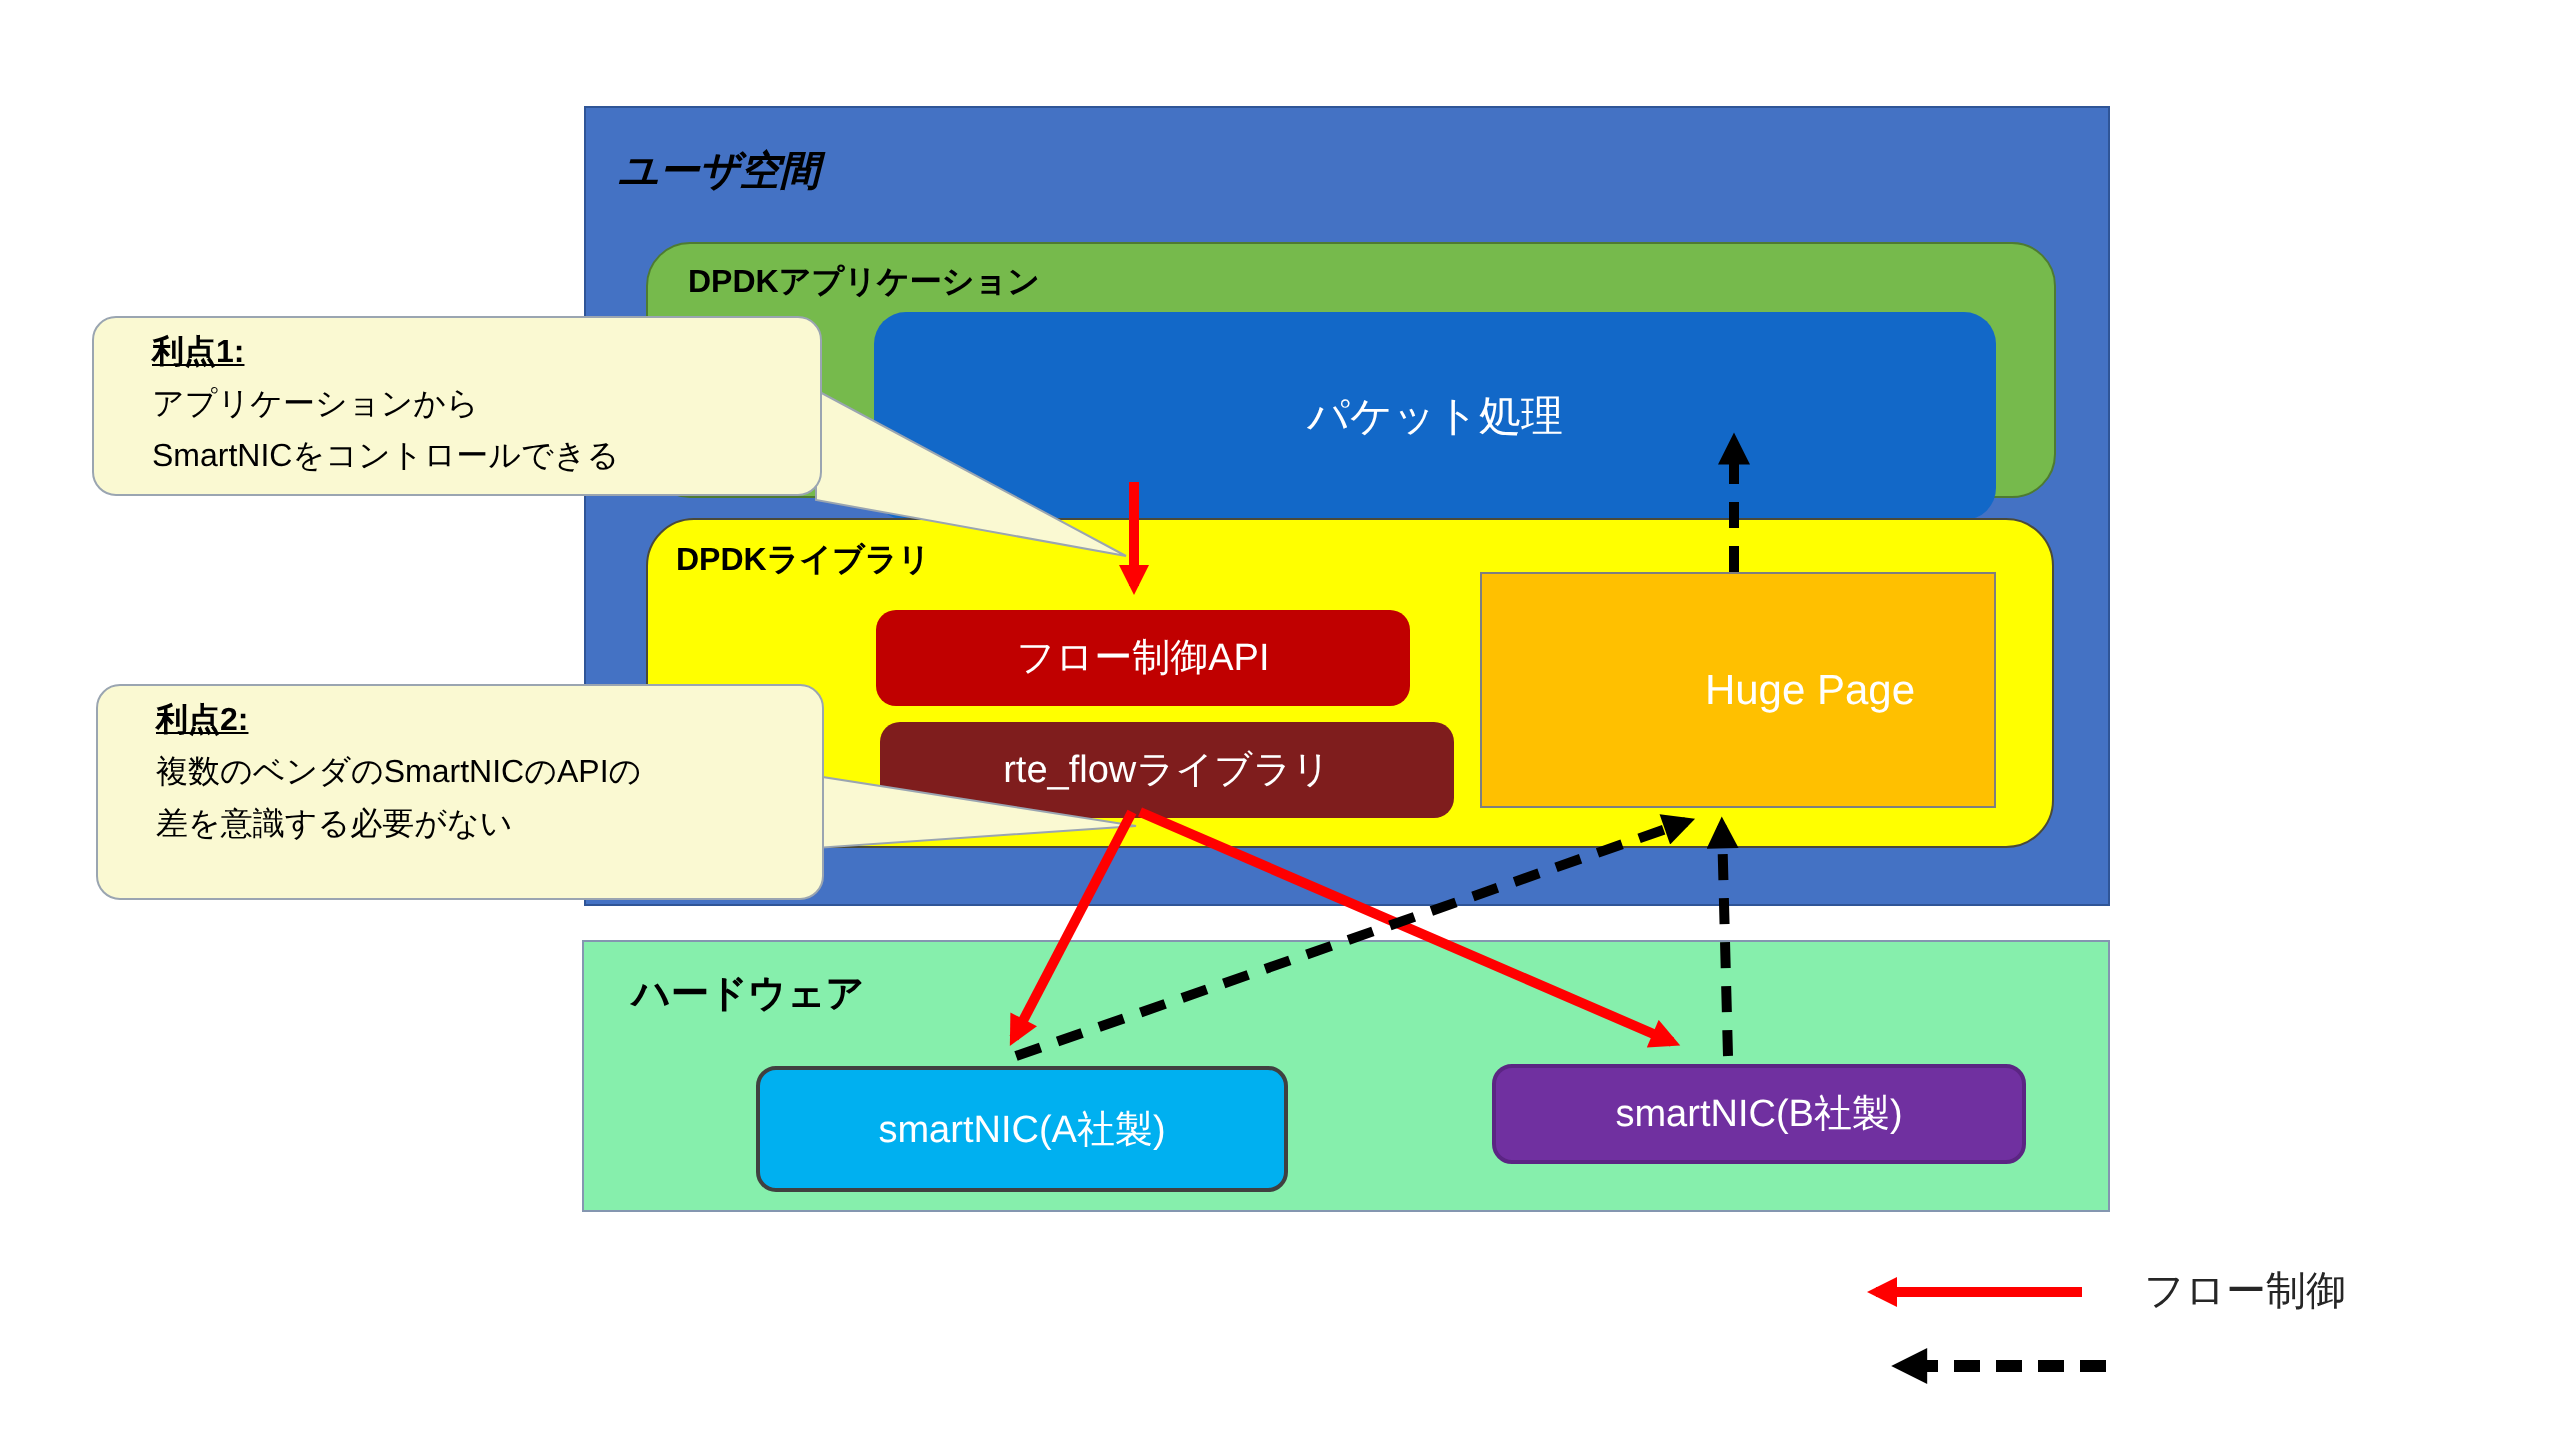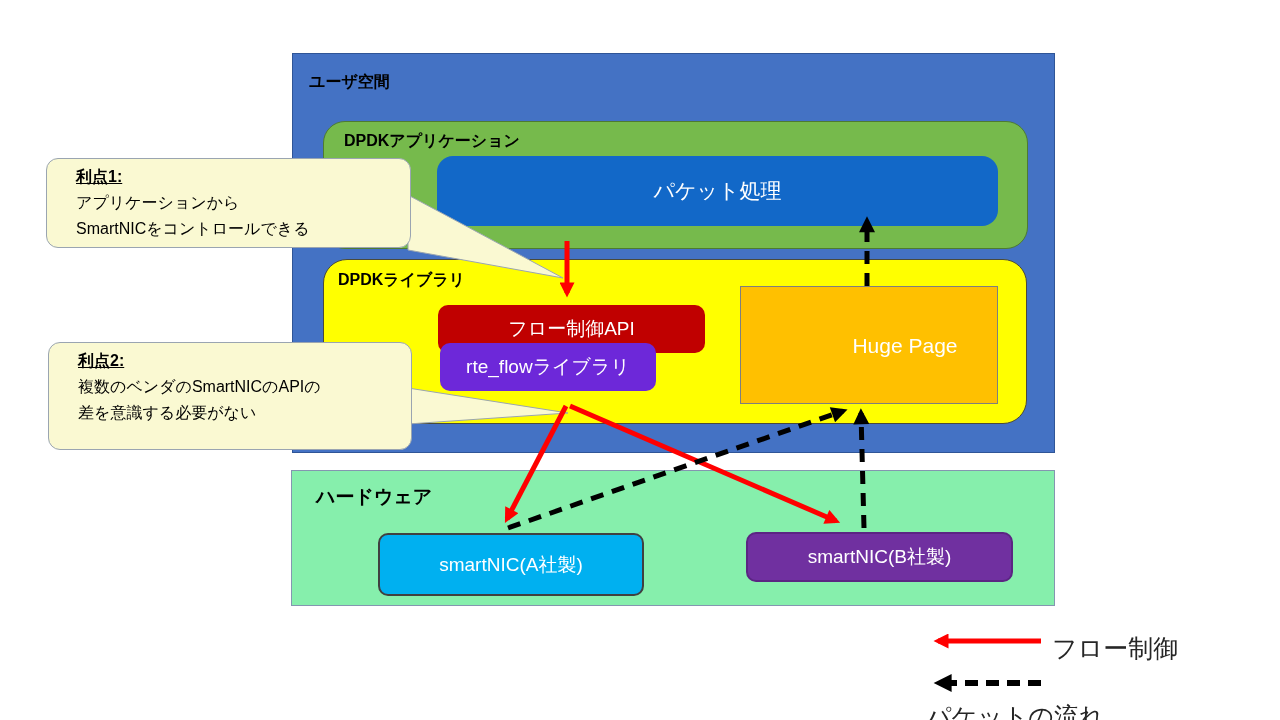--- a/index.html
+++ b/index.html
@@ -5,41 +5,41 @@
   html,body{margin:0;padding:0;background:#fff;}
   body{font-family:"Liberation Sans","DejaVu Sans",sans-serif;}
   .canvas{position:relative;width:1280px;height:720px;background:#fff;overflow:hidden;}
   .abs{position:absolute;box-sizing:border-box;}
   .corner-label{position:absolute;color:#000;font-weight:bold;white-space:nowrap;}
   .center-label{width:100%;height:100%;display:flex;align-items:center;justify-content:center;
     flex-direction:column;color:#fff;white-space:nowrap;}
   
   .user-space{left:292px;top:53px;width:763px;height:400px;background:#4472C4;border:1px solid #2F5597;}
   .dpdk-app{left:323px;top:121px;width:705px;height:128px;background:#76BA4C;border:1px solid #4E7B31;border-radius:22px;}
-  .packet-processing{left:437px;top:156px;width:561px;height:70px;background:#1268C8;border-radius:16px;}
+  .packet-processing{left:437px;top:156px;width:561px;height:104px;background:#1268C8;border-radius:16px;}
   .dpdk-lib{left:323px;top:259px;width:704px;height:165px;background:#FFFF00;border:1px solid #4a4a3a;border-radius:24px;}
   .flow-api{left:438px;top:305px;width:267px;height:48px;background:#C00000;border-radius:10px;}
-  .rte-flow{left:440px;top:343px;width:216px;height:48px;background:#6d28d9;border-radius:10px;}
+  .rte-flow{left:440px;top:361px;width:287px;height:48px;background:#7f1d1d;border-radius:10px;}
   .huge-page{left:740px;top:286px;width:258px;height:118px;background:#FFC000;border:1.5px solid #7F7F7F;}
   .hardware{left:291px;top:470px;width:764px;height:136px;background:#86efac;border:1.5px solid #8496B0;}
   .nic-a{left:366px;top:533px;width:266px;height:63px;background:#00B0F0;border:2px solid #404040;border-radius:10px;margin-left:12px;}
   .nic-b{left:710px;top:532px;width:267px;height:50px;background:#7030A0;border:2px solid #5B2583;border-radius:10px;margin-left:36px;}
   
-  .fs20{font-size:16px;} .fs19{font-size:19px;} .fs16{font-size:16px;} .fs21{font-size:21px;font-weight:400;}
+  .fs20{font-size:20px;font-style:italic;} .fs19{font-size:19px;} .fs16{font-size:16px;} .fs21{font-size:21px;font-weight:400;}
   .huge-page .center-label{line-height:29px;padding-left:36px;}
   
   .callout{background:#FAF9D2;border:1px solid #9AA5B1;border-radius:12px;padding:5px 29px;
     color:#000;font-size:16px;line-height:26px;z-index:6;}
   .callout .title{font-weight:bold;text-decoration:underline;}
   .callout-1{left:46px;top:158px;width:365px;height:90px;}
   .callout-2{left:48px;top:342px;width:364px;height:108px;}
   .layer{position:absolute;left:0;top:0;width:1280px;height:720px;pointer-events:none;}
   .tails{z-index:4;} .arrows{z-index:10;}
   
-  .legend-item{position:absolute;display:flex;align-items:flex-start;gap:8px;color:#262626;font-size:25px;}
+  .legend-item{position:absolute;display:flex;align-items:center;gap:28px;color:#262626;font-size:20px;}
   .legend-1{left:926px;top:632px;} .legend-2{left:926px;top:674px;flex-direction:column;}
 </style>
 </head>
 <body>
 
 <div class="canvas">
 
   <div class="abs user-space">
     <span class="corner-label fs20" style="left:16px;top:18px;">ユーザ空間</span>
   </div>

